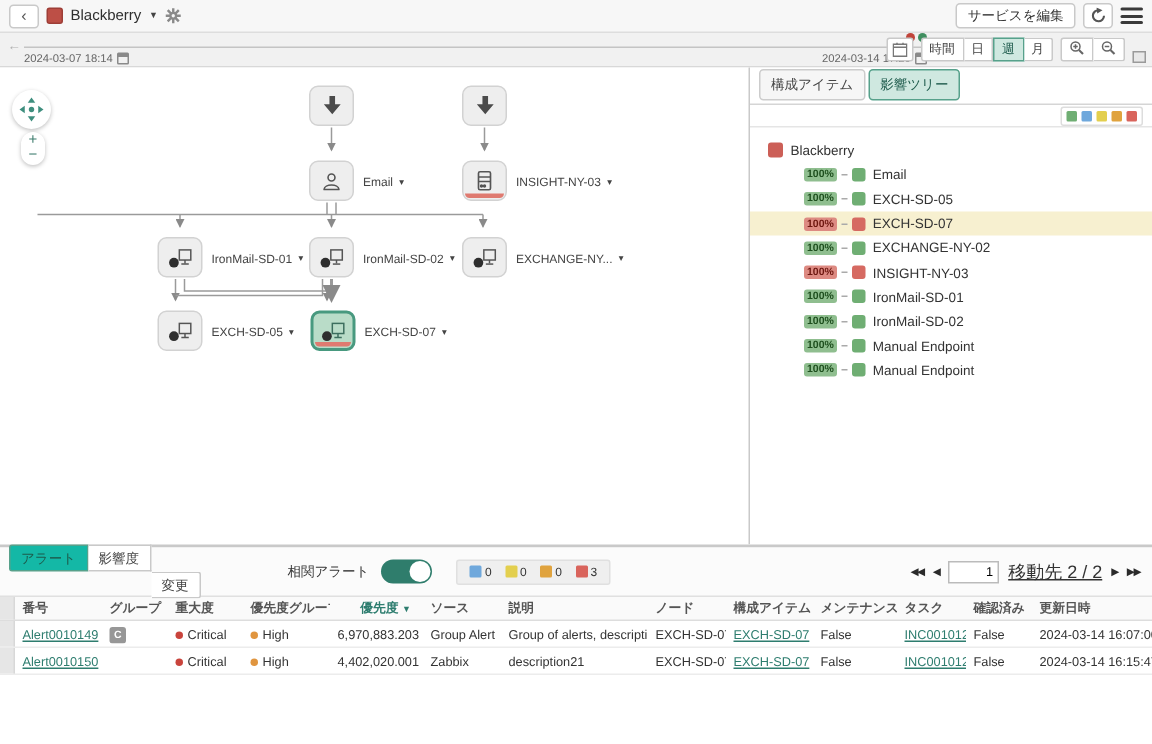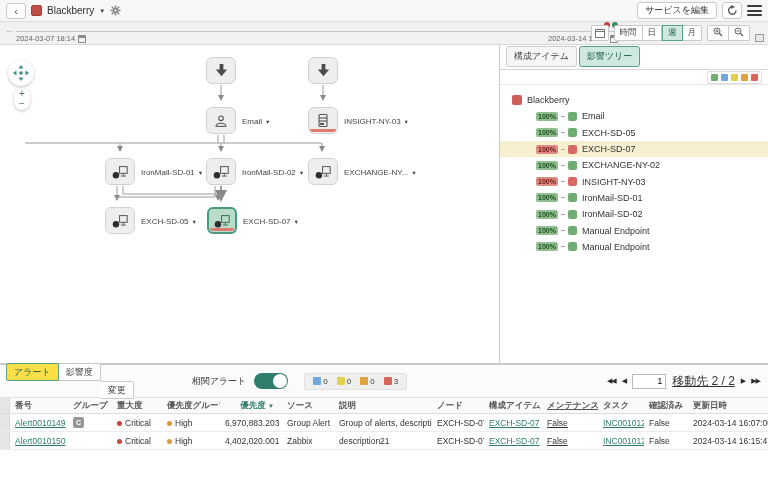--- a/index.html
+++ b/index.html
@@ -88,42 +88,42 @@
 
   
   .alerts { position:absolute; left:0; top:363px; width:768px; height:133px; background:#fff;
             border-top:2px solid #c9c9c9; }
   .atoolbar { height:32px; display:flex; align-items:center; background:#fbfbfb; }
   .atabs { display:flex; margin-left:6px; }
   .atab { height:18px; background:#fff; border:1px solid #c9c9c9; border-left:none; font-size:9px;
           color:#444; padding:0 7px; line-height:16px; cursor:pointer; }
   .atab:first-child { border-left:1px solid #c9c9c9; border-radius:2px 0 0 2px; }
   .atab:last-child { border-radius:0 2px 2px 0;margin-top:18px; }
-  .atab.active { background:#fde047; border:1px solid #57a18b; color:#1d5a4b; }
+  .atab.active { background:#14b8a6; border:1px solid #57a18b; color:#1d5a4b; }
   .corr { margin-left:58px; display:flex; align-items:center; gap:8px; }
   .corr-label { font-size:9px; color:#333; }
   .toggle { width:34px; height:16px; background:#2f7d6c; border-radius:9px; position:relative; cursor:pointer; }
   .toggle .knob { position:absolute; right:1px; top:1px; width:14px; height:14px; background:#fff; border-radius:50%; }
   .counters { margin-left:16px; background:#efefef; border:1px solid #e0e0e0; border-radius:2px;
               display:flex; align-items:center; gap:9px; padding:3px 8px; }
   .counter { display:flex; align-items:center; gap:2px; font-size:8px; color:#333; }
   .counter i { width:8px; height:8px; border-radius:1px; display:block; }
   .pager { margin-left:auto; margin-right:8px; display:flex; align-items:center; gap:6px; color:#333; }
   .pager .pg { font-size:7px; color:#2a2a2a; letter-spacing:-1px; cursor:pointer; }
   .page-input { width:34px; height:15px; border:1px solid #bbb; background:#fff; font-size:8.5px; text-align:right; padding-right:3px; }
   .pg-label { font-size:12px; color:#333;text-decoration:underline; }
 
   .thead { height:17px; display:flex; align-items:center; background:#fafafa;
            border-top:1px solid #e0e0e0; border-bottom:1px solid #ddd; font-weight:bold; color:#555; }
   .trow { height:18px; display:flex; align-items:center; border-bottom:1px solid #ececec; background:#fff; }
   .gut { width:10px; height:100%; background:#e6e6e6; border-right:1px solid #d8d8d8; flex:none; }
   .cell { padding-left:5px; font-size:8.5px; white-space:nowrap; overflow:hidden; flex:none; }
   .col-num{width:58px;} .col-grp{width:44px;} .col-sev{width:50px;} .col-pg{width:58px;}
   .col-pri{width:62px; text-align:right; padding-right:8px;} .col-src{width:52px;} .col-desc{width:98px;}
-  .col-node{width:52px;} .col-ci{width:58px;} .col-mnt{width:56px;text-decoration:underline;} .col-task{width:46px;} .col-ack{width:44px;}
+  .col-node{width:52px;} .col-ci{width:58px;} .col-mnt{width:56px;} .col-task{width:46px;} .col-ack{width:44px;}
   .col-upd{flex:1;}
   .sorted { color:#2e7d6f; }
   .link { color:#2e7d6f; text-decoration:underline; cursor:pointer; }
   .dot { width:5px; height:5px; border-radius:50%; display:inline-block; margin-right:3px; }
   .dot.crit { background:#c9443c; } .dot.high { background:#e0953f; }
   .gbadge { display:inline-block; width:11px; height:11px; background:#979797; color:#fff; font-size:7px;
             font-weight:bold; text-align:center; line-height:11px; border-radius:2px; }
 </style>
 </head>
 <body>

